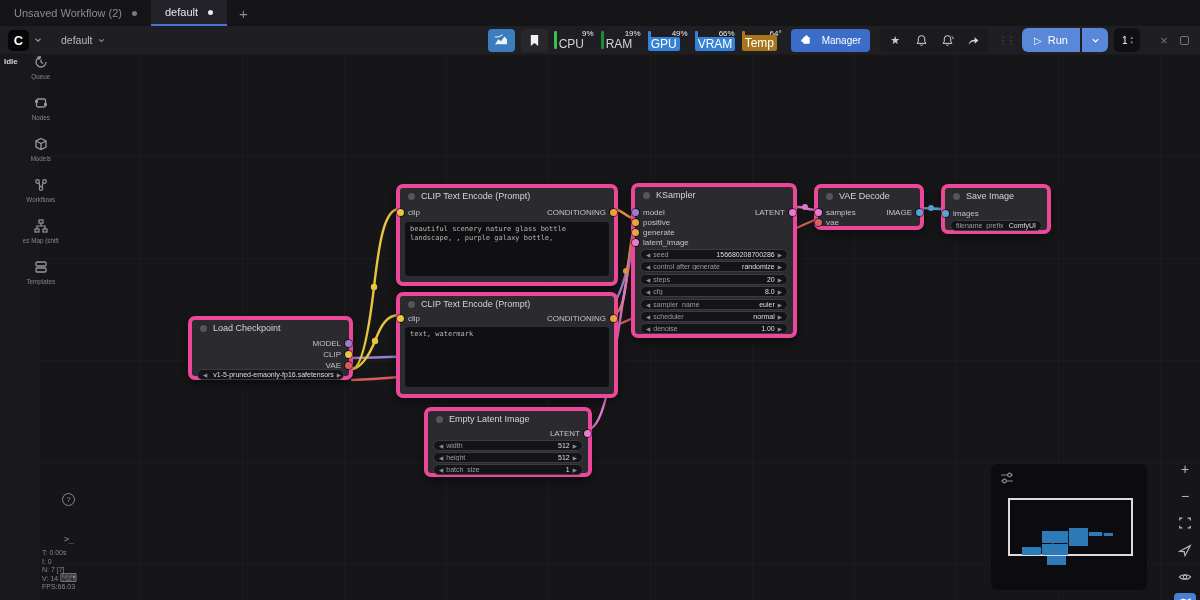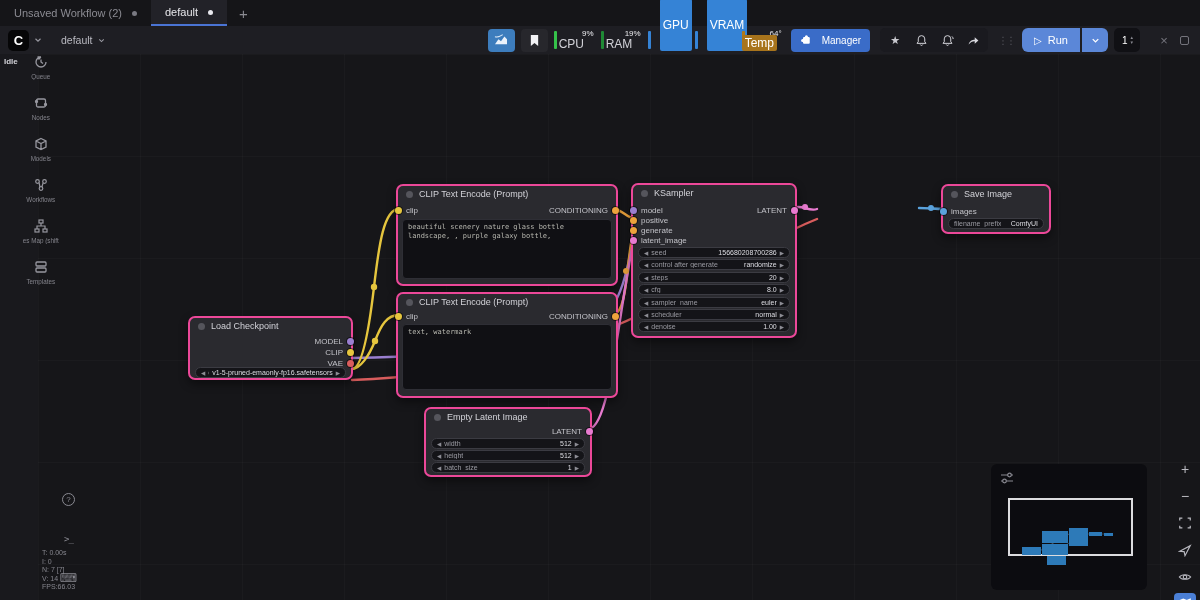--- a/index.html
+++ b/index.html
@@ -24,21 +24,21 @@
   .stats-cluster { display:flex; align-items:center; gap:6px; margin-right:8px; }
   .sq-btn { width:27px; height:23px; border:none; border-radius:4px; background:#27272c; display:flex; align-items:center; justify-content:center; cursor:pointer; }
   .sq-btn.blue { background:#3d7dbd; }
   .stat { position:relative; width:41px; height:22px; }
   .stat .stat-bar { position:absolute; left:0; top:2px; width:3px; height:18px; border-radius:1px; }
   .stat .stat-value { position:absolute; right:1px; top:0; font-size:8px; color:#eaeaee; }
   .stat .stat-label { position:absolute; left:5px; bottom:0; font-size:12px; color:#d2d2d8; }
   .stat-cpu .stat-bar { background:#35c24a; }
   .stat-ram .stat-bar { background:#1f8a35; }
   .stat-gpu .stat-bar, .stat-vram .stat-bar { background:#3583d6; }
-  .stat-gpu .stat-label, .stat-vram .stat-label { left:12px; background:#3583d6; color:#fff; padding:19px 3px; border-radius:2px; }
+  .stat-gpu .stat-label, .stat-vram .stat-label { left:0; background:#3583d6; color:#fff; padding:0 3px; border-radius:2px; }
   .stat-temp .stat-bar { background:#b07818; }
   .stat-temp .stat-label { left:0; background:#a8741c; color:#fff; padding:1px 3px; border-radius:2px; }
 
   .manager-btn { height:23px; margin-right:10px; border:none; border-radius:4px; background:#3a6cc8; color:#fff; font-size:10px; display:flex; align-items:center; gap:10px; padding:0 9px; cursor:pointer; font-family:inherit; }
   .icon-row { display:flex; align-items:center; gap:4px; background:#1a1a1f; border-radius:5px; padding:2px 4px; margin-right:10px; }
   .icon-btn { width:22px; height:20px; border:none; background:transparent; color:#c8c8ce; font-size:11px; display:flex; align-items:center; justify-content:center; cursor:pointer; }
   .drag-handle { color:#55555c; font-size:10px; letter-spacing:-2px; margin-right:8px; cursor:grab; }
 
   .run-group { display:flex; gap:2px; margin-right:6px; }
   .run-main { height:24px; border:none; border-radius:6px 0 0 6px; background:#5b87d8; color:#fff; font-size:11px; display:flex; align-items:center; gap:6px; padding:0 12px; cursor:pointer; font-family:inherit; }
@@ -65,21 +65,21 @@
   .canvas { position:absolute; left:38px; top:54px; right:0; bottom:0; background-color:#161619;
     background-image: linear-gradient(rgba(255,255,255,.022) 1px, transparent 1px),
                       linear-gradient(90deg, rgba(255,255,255,.022) 1px, transparent 1px);
     background-size:102px 102px; z-index:1; }
   .link-layer { position:absolute; left:0; top:0; width:1200px; height:600px; z-index:2; pointer-events:none; }
   .link { fill:none; stroke-width:2.4; stroke-linecap:round; }
   .l-model { stroke:#9a7fd0; } .l-clip { stroke:#e6c63e; } .l-vae { stroke:#d95d5d; }
   .l-cond { stroke:#eda33c; } .l-latent { stroke:#e87bd0; } .l-image { stroke:#5aa2dc; }
 
   
-  .node { position:absolute; background:#2a2a2f; border:2px solid #ec4899; border-radius:7px; box-shadow:0 4px 10px rgba(0,0,0,.45); z-index:3; }
+  .node { position:absolute; background:#2a2a2f; border:4px solid #ec4899; border-radius:7px; box-shadow:0 4px 10px rgba(0,0,0,.45); z-index:3; }
   .node-header { height:16px; display:flex; align-items:center; gap:6px; padding:0 8px; }
   .collapse-dot { width:7px; height:7px; border-radius:50%; background:#55555c; flex:none; }
   .node-title { font-size:9px; color:#d2d2d8; white-space:nowrap; }
   .port { position:absolute; display:flex; align-items:center; gap:4px; font-size:8px; color:#c2c2c8; height:9px; }
   .port.in { left:-3px; }
   .port.out { right:-3px; flex-direction:row-reverse; }
   .pdot { width:7px; height:7px; border-radius:50%; flex:none; box-shadow:0 0 0 1px rgba(0,0,0,.55); }
   .dot-model { background:#9a7fd0; } .dot-clip { background:#e6c63e; } .dot-vae { background:#d95d5d; }
   .dot-cond { background:#eda33c; } .dot-latent { background:#e87bd0; } .dot-image { background:#5aa2dc; }
   .widget { position:absolute; left:5px; right:5px; height:11px; background:#141418; border:1px solid #3b3b42; border-radius:6px; display:flex; align-items:center; font-size:7px; color:#9a9aa2; padding:0 5px; gap:3px; cursor:pointer; }
@@ -278,20 +278,38 @@
       <span class="warrow">▶</span>
     </div>
     <div class="widget" style="top:53px">
       <span class="warrow">◀</span>
       <span class="wlabel">batch_size</span>
       <span class="wvalue">1</span>
       <span class="warrow">▶</span>
     </div>
   </div>
 
+  <div class="node" style="left:814px;top:184px;width:110px;height:46px">
+    <div class="node-header">
+      <span class="collapse-dot"></span>
+      <span class="node-title">VAE Decode</span>
+    </div>
+    <div class="port in" style="top:20px">
+      <span class="pdot dot-latent"></span>
+      <span>samples</span>
+    </div>
+    <div class="port in" style="top:30px">
+      <span class="pdot dot-vae"></span>
+      <span>vae</span>
+    </div>
+    <div class="port out" style="top:20px">
+      <span class="pdot dot-image"></span>
+      <span>IMAGE</span>
+    </div>
+  </div>
 
   <div class="node" style="left:941px;top:184px;width:110px;height:50px">
     <div class="node-header">
       <span class="collapse-dot"></span>
       <span class="node-title">Save Image</span>
     </div>
     <div class="port in" style="top:21px">
       <span class="pdot dot-image"></span>
       <span>images</span>
     </div>

